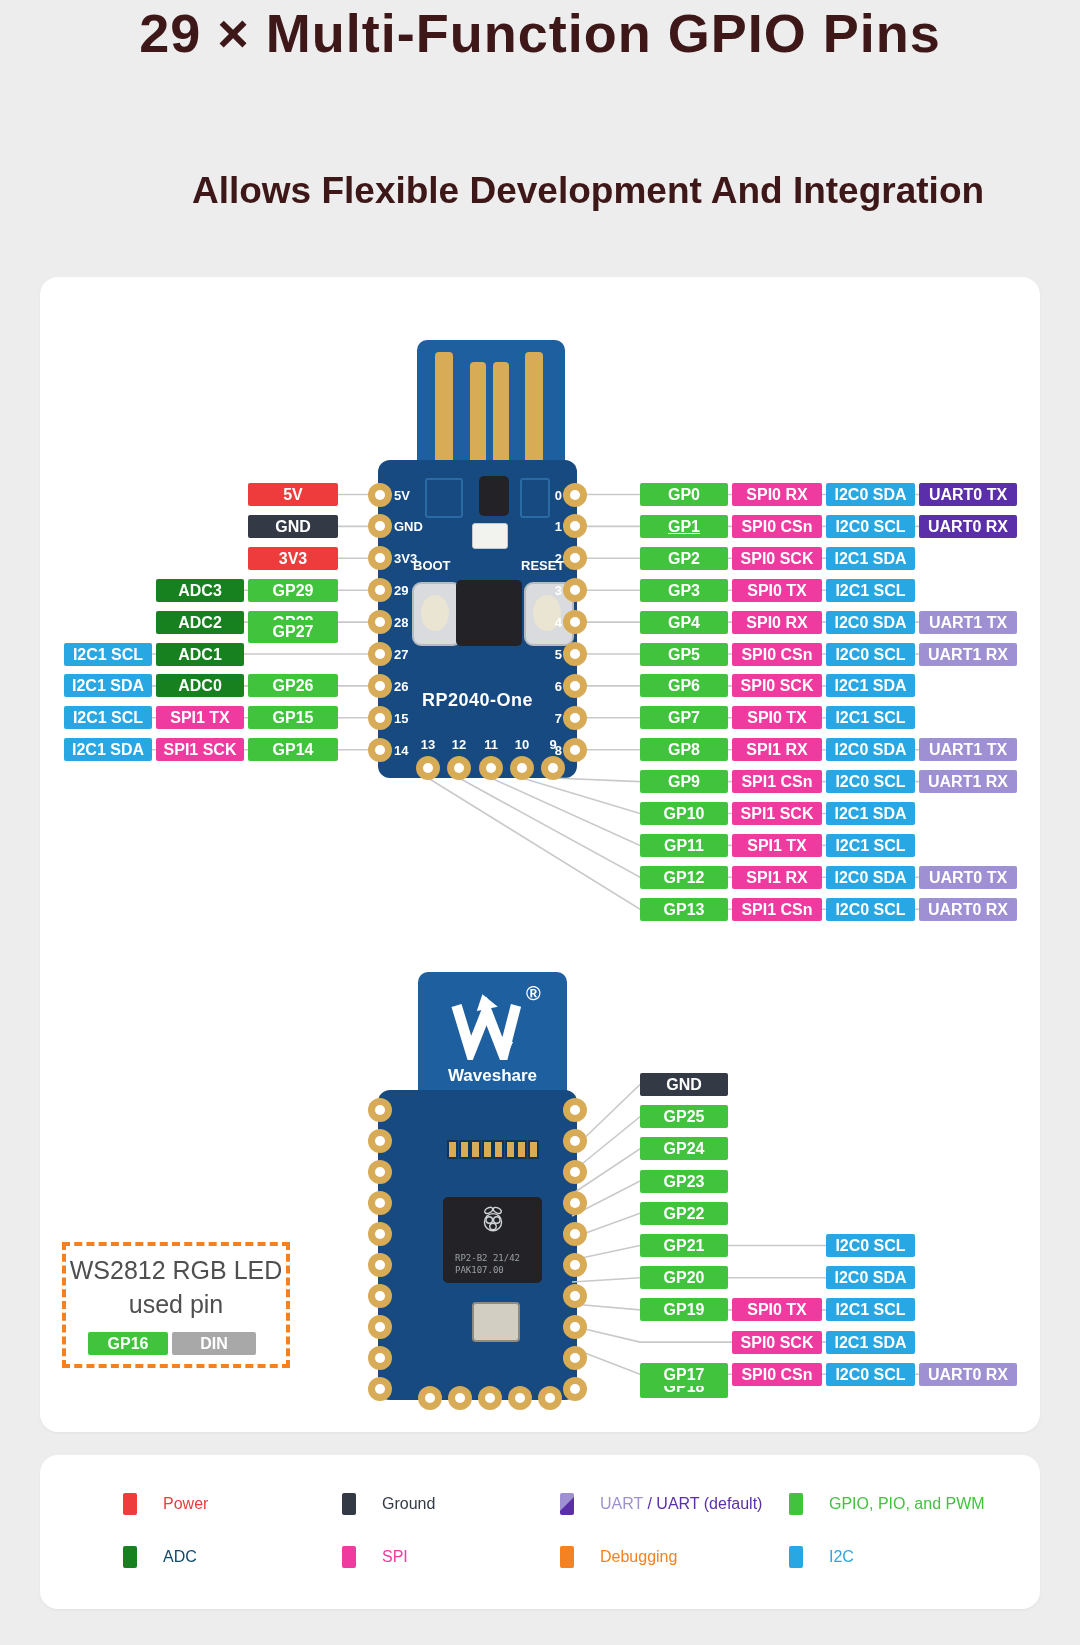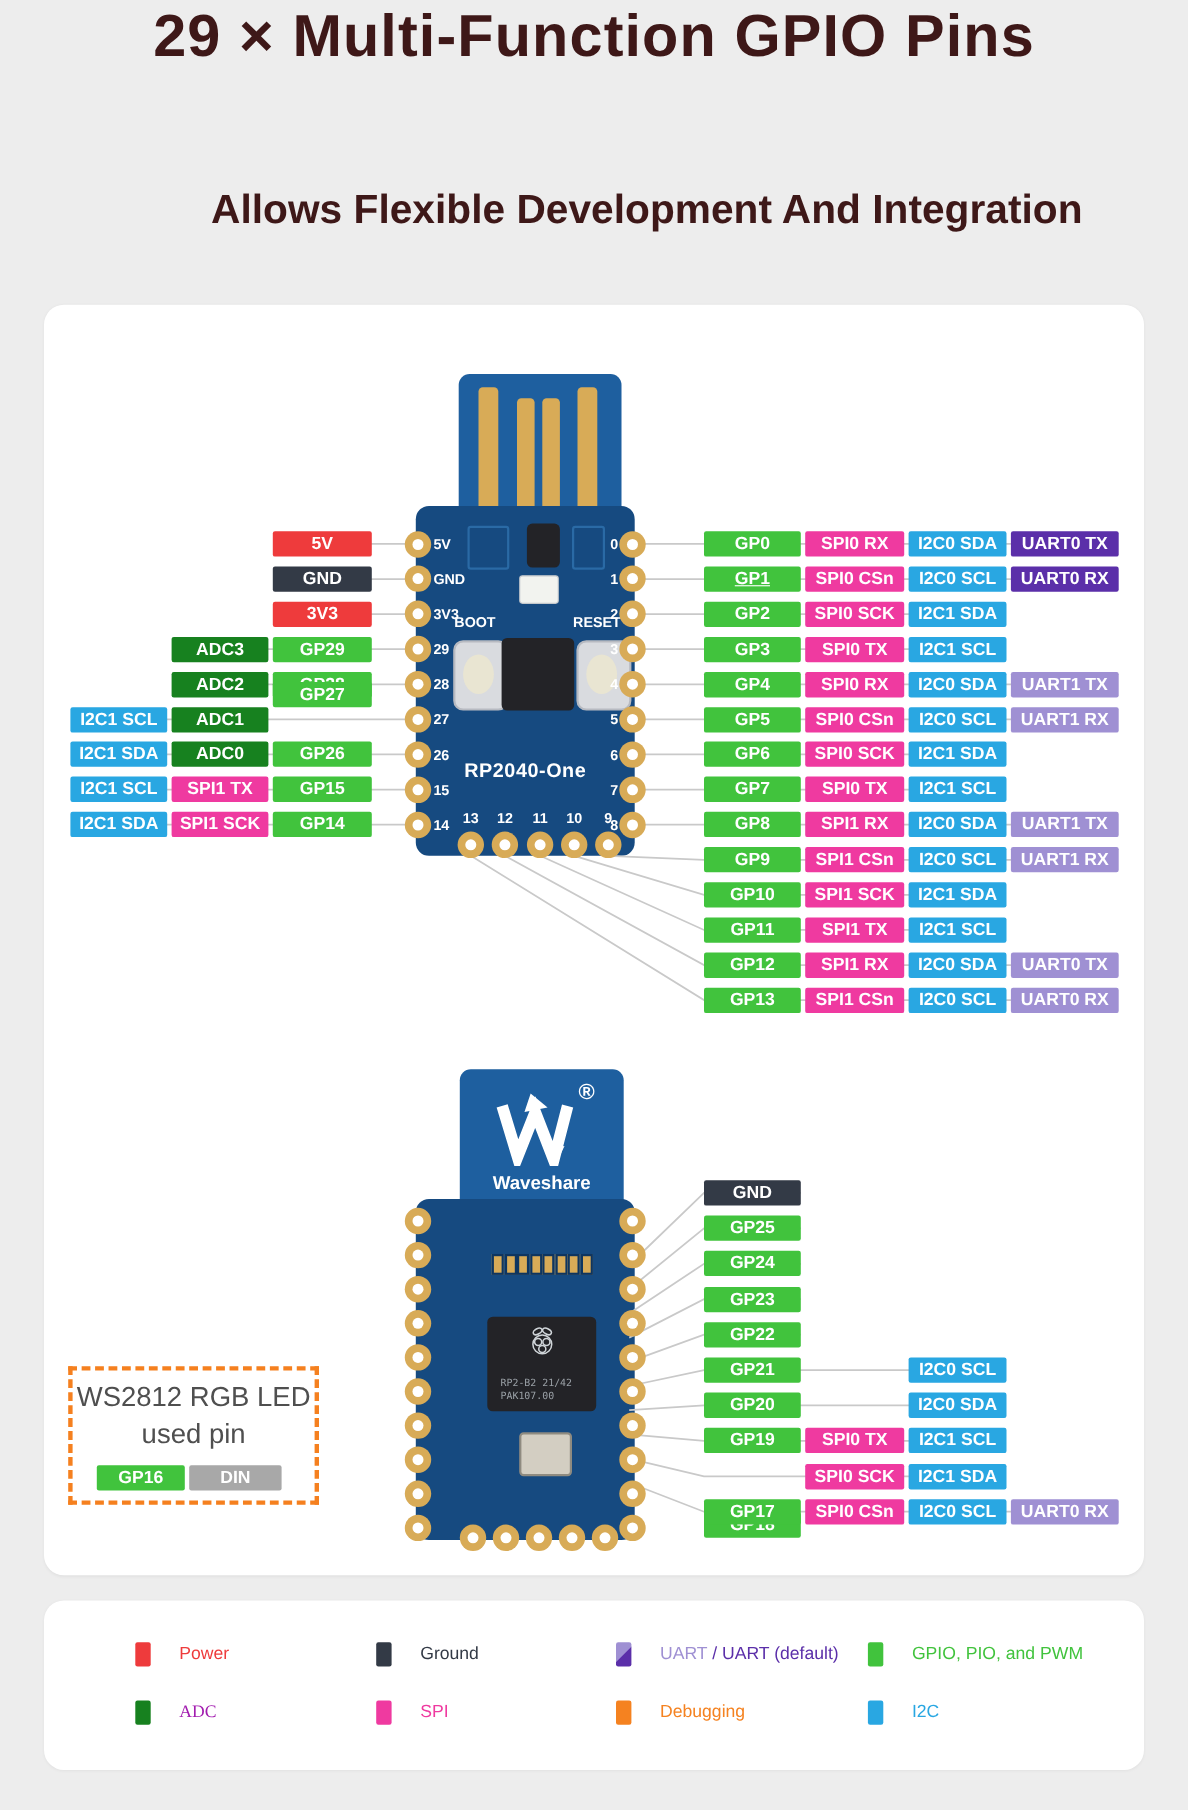--- a/index.html
+++ b/index.html
@@ -302,21 +302,21 @@
       <div class="smallpad" style="left: 527.5px; top: 1140px; width: 7px; height: 15px;"></div>
       <div class="legend-swatch" style="left: 123px; top: 1504px; background: rgb(238, 59, 60);"></div>
       <div class="legend-label" style="left: 163px; top: 1504px; color: rgb(238, 59, 60);">Power</div>
       <div class="legend-swatch" style="left: 342px; top: 1504px; background: rgb(51, 58, 70);"></div>
       <div class="legend-label" style="left: 382px; top: 1504px; color: rgb(51, 58, 70);">Ground</div>
       <div class="legend-swatch" style="left: 560px; top: 1504px; background: linear-gradient(135deg, rgb(159, 144, 211) 49%, rgb(91, 47, 169) 51%);"></div>
       <div class="legend-label" style="left: 600px; top: 1504px;"><span style="color: rgb(159, 144, 211);">UART</span><span style="color: rgb(91, 47, 169);"> / </span><span style="color: rgb(91, 47, 169);">UART (default)</span></div>
       <div class="legend-swatch" style="left: 789px; top: 1504px; background: rgb(65, 195, 61);"></div>
       <div class="legend-label" style="left: 829px; top: 1504px; color: rgb(65, 195, 61);">GPIO, PIO, and PWM</div>
       <div class="legend-swatch" style="left: 123px; top: 1557px; background: rgb(23, 129, 31);"></div>
-      <div class="legend-label" style="left: 163px; top: 1557px; color: #a21caf; font-family: Liberation Serif, serif;">ADC</div>
+      <div class="legend-label" style="left: 163px; top: 1557px; color: #0c4a6e;">ADC</div>
       <div class="legend-swatch" style="left: 342px; top: 1557px; background: rgb(239, 58, 160);"></div>
       <div class="legend-label" style="left: 382px; top: 1557px; color: rgb(239, 58, 160);">SPI</div>
       <div class="legend-swatch" style="left: 560px; top: 1557px; background: rgb(245, 130, 32);"></div>
       <div class="legend-label" style="left: 600px; top: 1557px; color: rgb(245, 130, 32);">Debugging</div>
       <div class="legend-swatch" style="left: 789px; top: 1557px; background: rgb(41, 167, 226);"></div>
       <div class="legend-label" style="left: 829px; top: 1557px; color: rgb(41, 167, 226);">I2C</div>
     </div>
 </div>
 
 </body></html>

